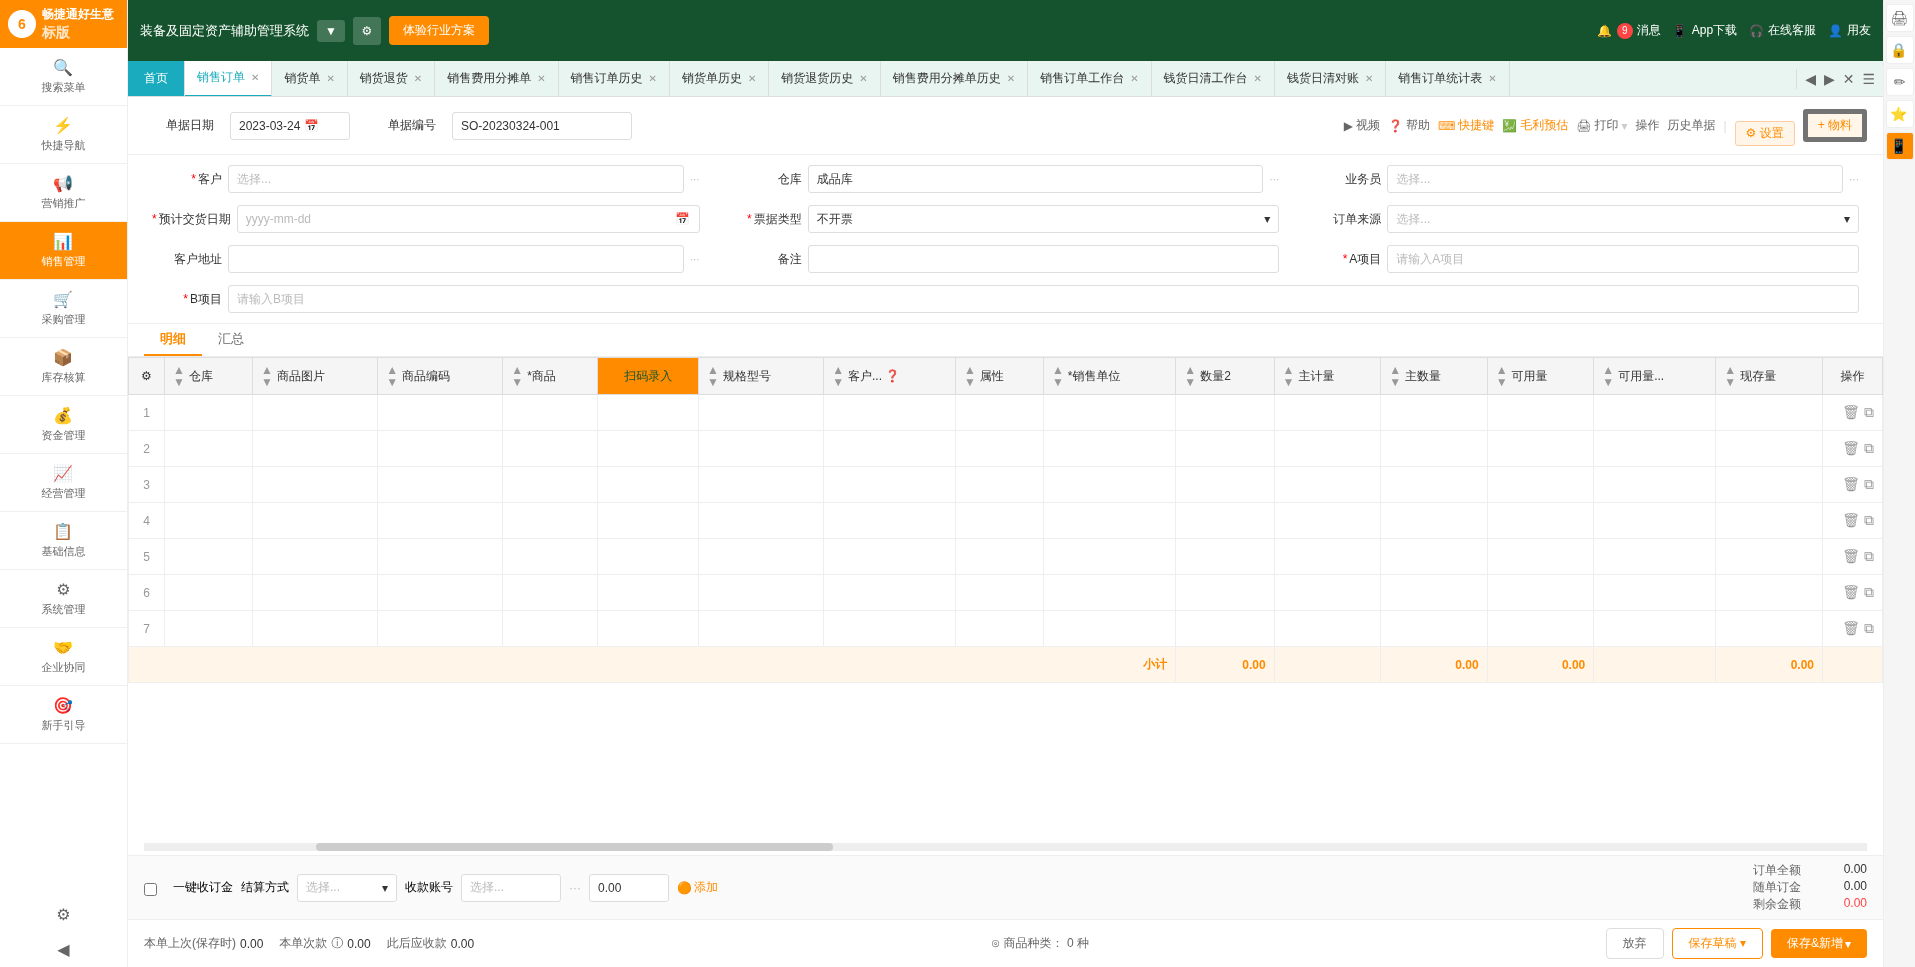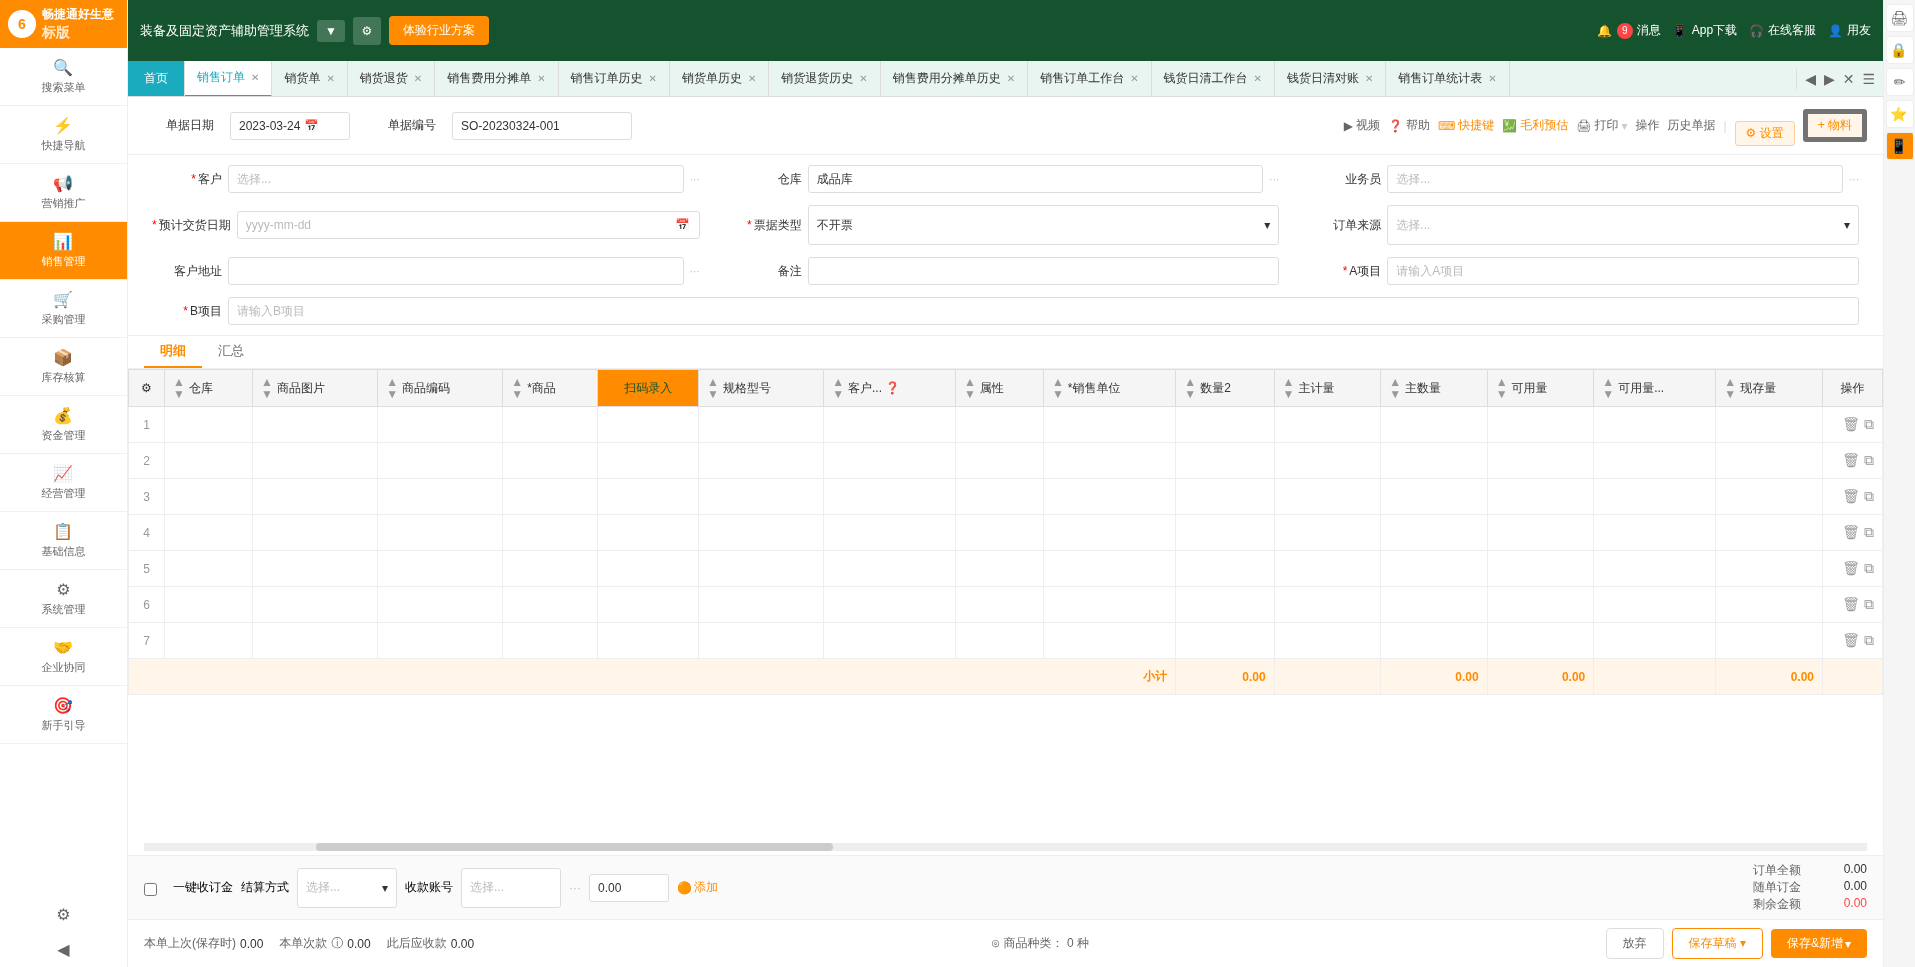--- a/index.html
+++ b/index.html
@@ -43,21 +43,21 @@
     .content { flex: 1; background: white; overflow-y: auto; padding: 0; display: flex; flex-direction: column; }
 
     
     .form-header { padding: 8px 16px; border-bottom: 1px solid #eee; display: flex; align-items: center; gap: 16px; flex-shrink: 0; }
     .form-header-actions { margin-left: auto; display: flex; align-items: center; gap: 8px; color: #1aabbe; }
     .form-header-action { display: flex; align-items: center; gap: 3px; cursor: pointer; color: #666; font-size: 12px; }
     .form-header-action.orange { color: #ff8c00; }
     .form-label { color: #333; min-width: 70px; text-align: right; font-size: 12px; }
     .form-label.required::before { content: '*'; color: red; margin-right: 2px; }
     .form-input { border: 1px solid #ddd; border-radius: 3px; padding: 4px 8px; color: #333; background: white; min-width: 180px; height: 28px; display: flex; align-items: center; }
-    .form-select { border: 1px solid #ddd; border-radius: 3px; padding: 4px 8px; color: #333; background: white; min-width: 180px; height: 40px; display: flex; align-items: center; justify-content: space-between; cursor: pointer; }
+    .form-select { border: 1px solid #ddd; border-radius: 3px; padding: 4px 8px; color: #333; background: white; min-width: 180px; height: 28px; display: flex; align-items: center; justify-content: space-between; cursor: pointer; }
 
     
     .content-tabs { display: flex; border-bottom: 1px solid #eee; padding: 0 16px; }
     .content-tab { padding: 6px 16px; cursor: pointer; color: #666; border-bottom: 2px solid transparent; font-size: 13px; }
     .content-tab.active { color: #ff8c00; border-bottom: 2px solid #ff8c00; font-weight: bold; }
 
     
     .table-wrapper { flex: 1; overflow: auto; }
     table { width: 100%; border-collapse: collapse; font-size: 12px; }
     table thead tr { background: #f5f5f5; }

